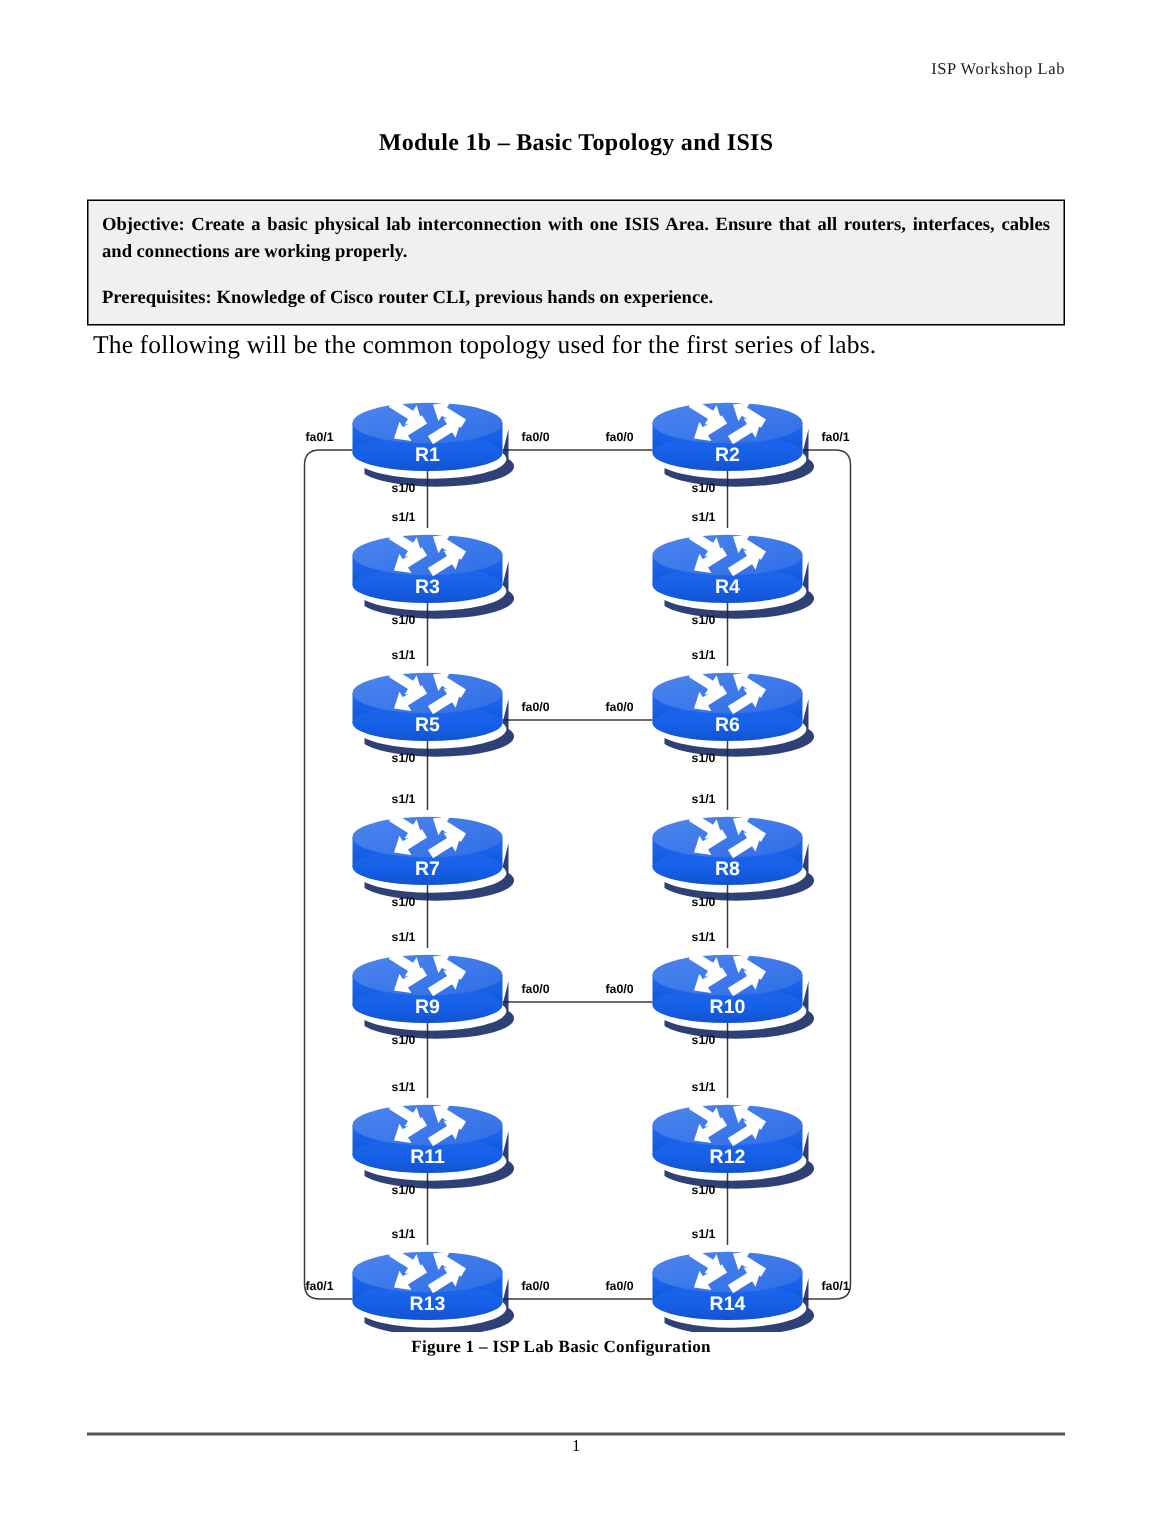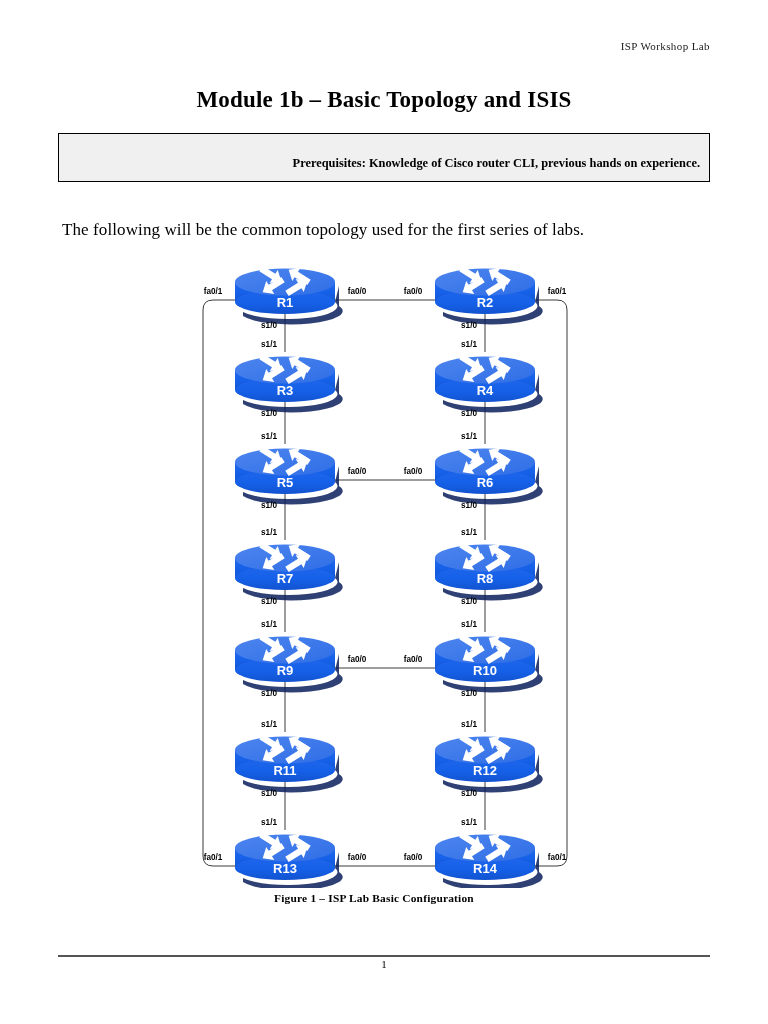--- a/index.html
+++ b/index.html
@@ -35,21 +35,21 @@
     color: #1a1a1a;
   }
 
   
   .doc-title {
     position: absolute;
     left: 58px;
     top: 87px;
     width: 652px;
     text-align: center;
-    font-size: 23px;
+    font-size: 16px;
     font-weight: bold;
     letter-spacing: 0.2px;
   }
 
   
   .objective-box {
     position: absolute;
     left: 58px;
     top: 133px;
     width: 652px;
@@ -64,21 +64,20 @@
     line-height: 1.42;
     text-align: justify;
     text-align-last: left;
     margin: 0;
   }
   .prereq-line {
     font-size: 12.4px;
     font-weight: bold;
     line-height: 1.42;
     margin: 14px 0 0 0;
-    text-align: right;
   }
 
   
   .intro-text {
     position: absolute;
     left: 62px;
     top: 220px;
     font-size: 17px;
     letter-spacing: 0.1px;
   }
@@ -139,20 +138,21 @@
 </head>
 <body>
 
 <div class="page">
 
   <div class="doc-header">ISP Workshop Lab</div>
 
   <div class="doc-title">Module 1b – Basic Topology and ISIS</div>
 
   <div class="objective-box">
+    <p class="objective-line">Objective:  Create a basic physical lab interconnection with one ISIS Area. Ensure that all routers, interfaces, cables and connections are working properly.</p>
     <p class="prereq-line">Prerequisites: Knowledge of Cisco router CLI, previous hands on experience.</p>
   </div>
 
   <div class="intro-text">The following will be the common topology used for the first series of labs.</div>
 
   <div class="diagram">
     <svg width="768" height="640" viewBox="0 0 768 640" xmlns="http://www.w3.org/2000/svg">
       <defs>
 
         <g id="router-arrows">

